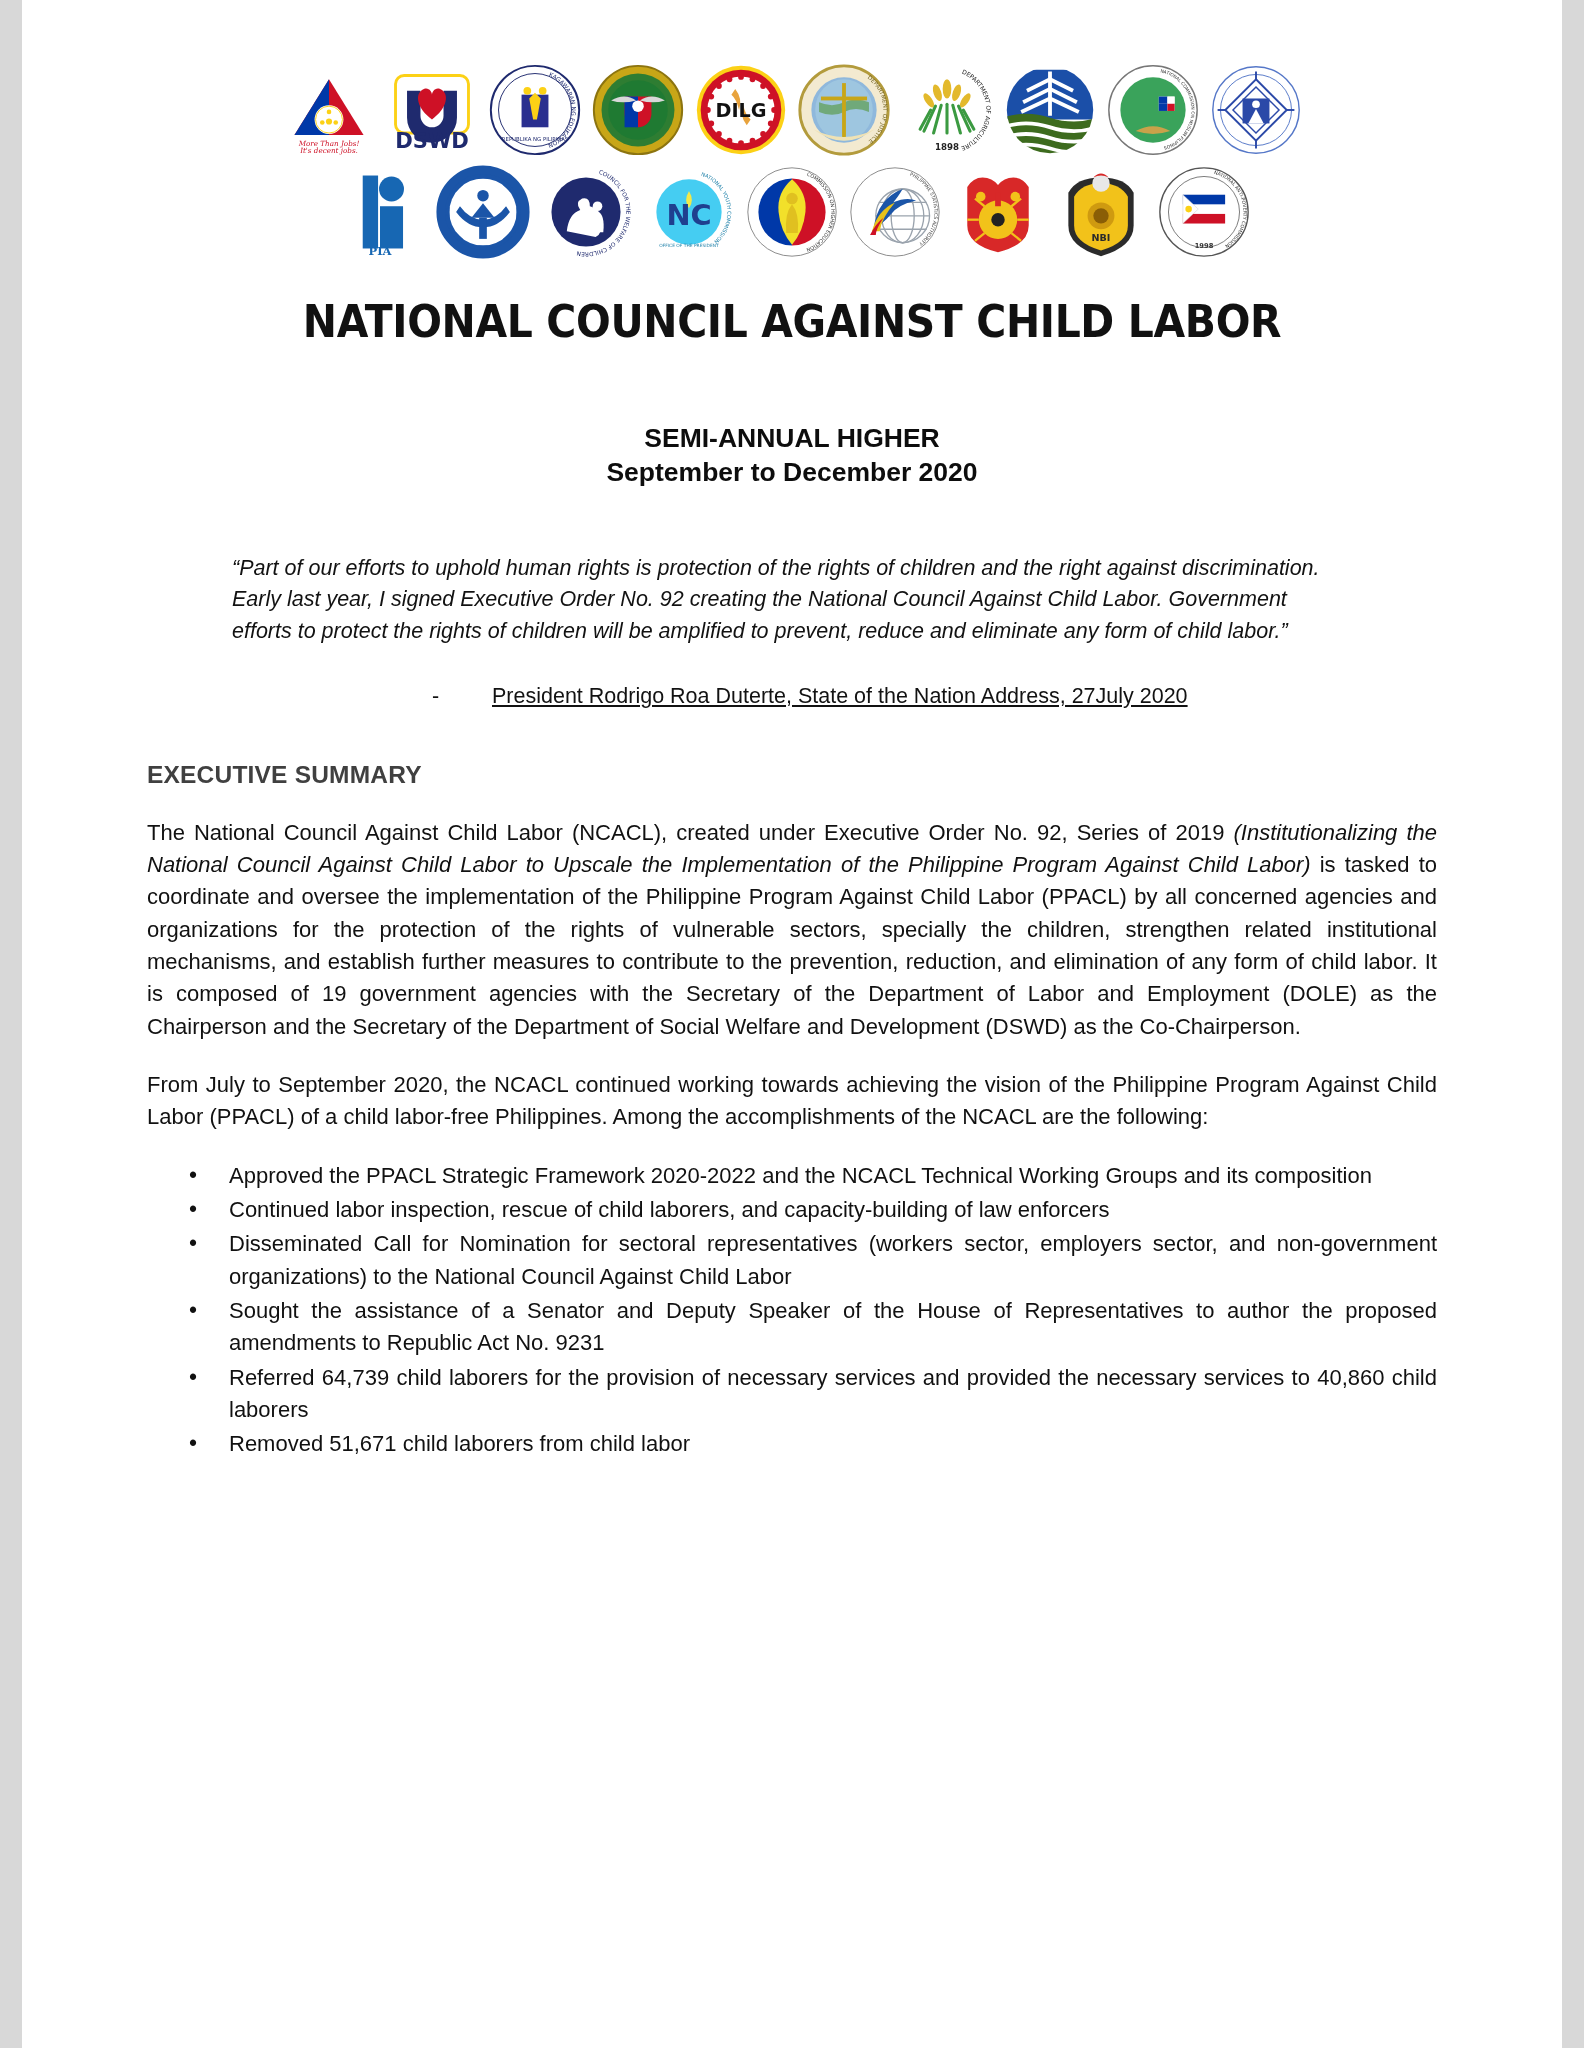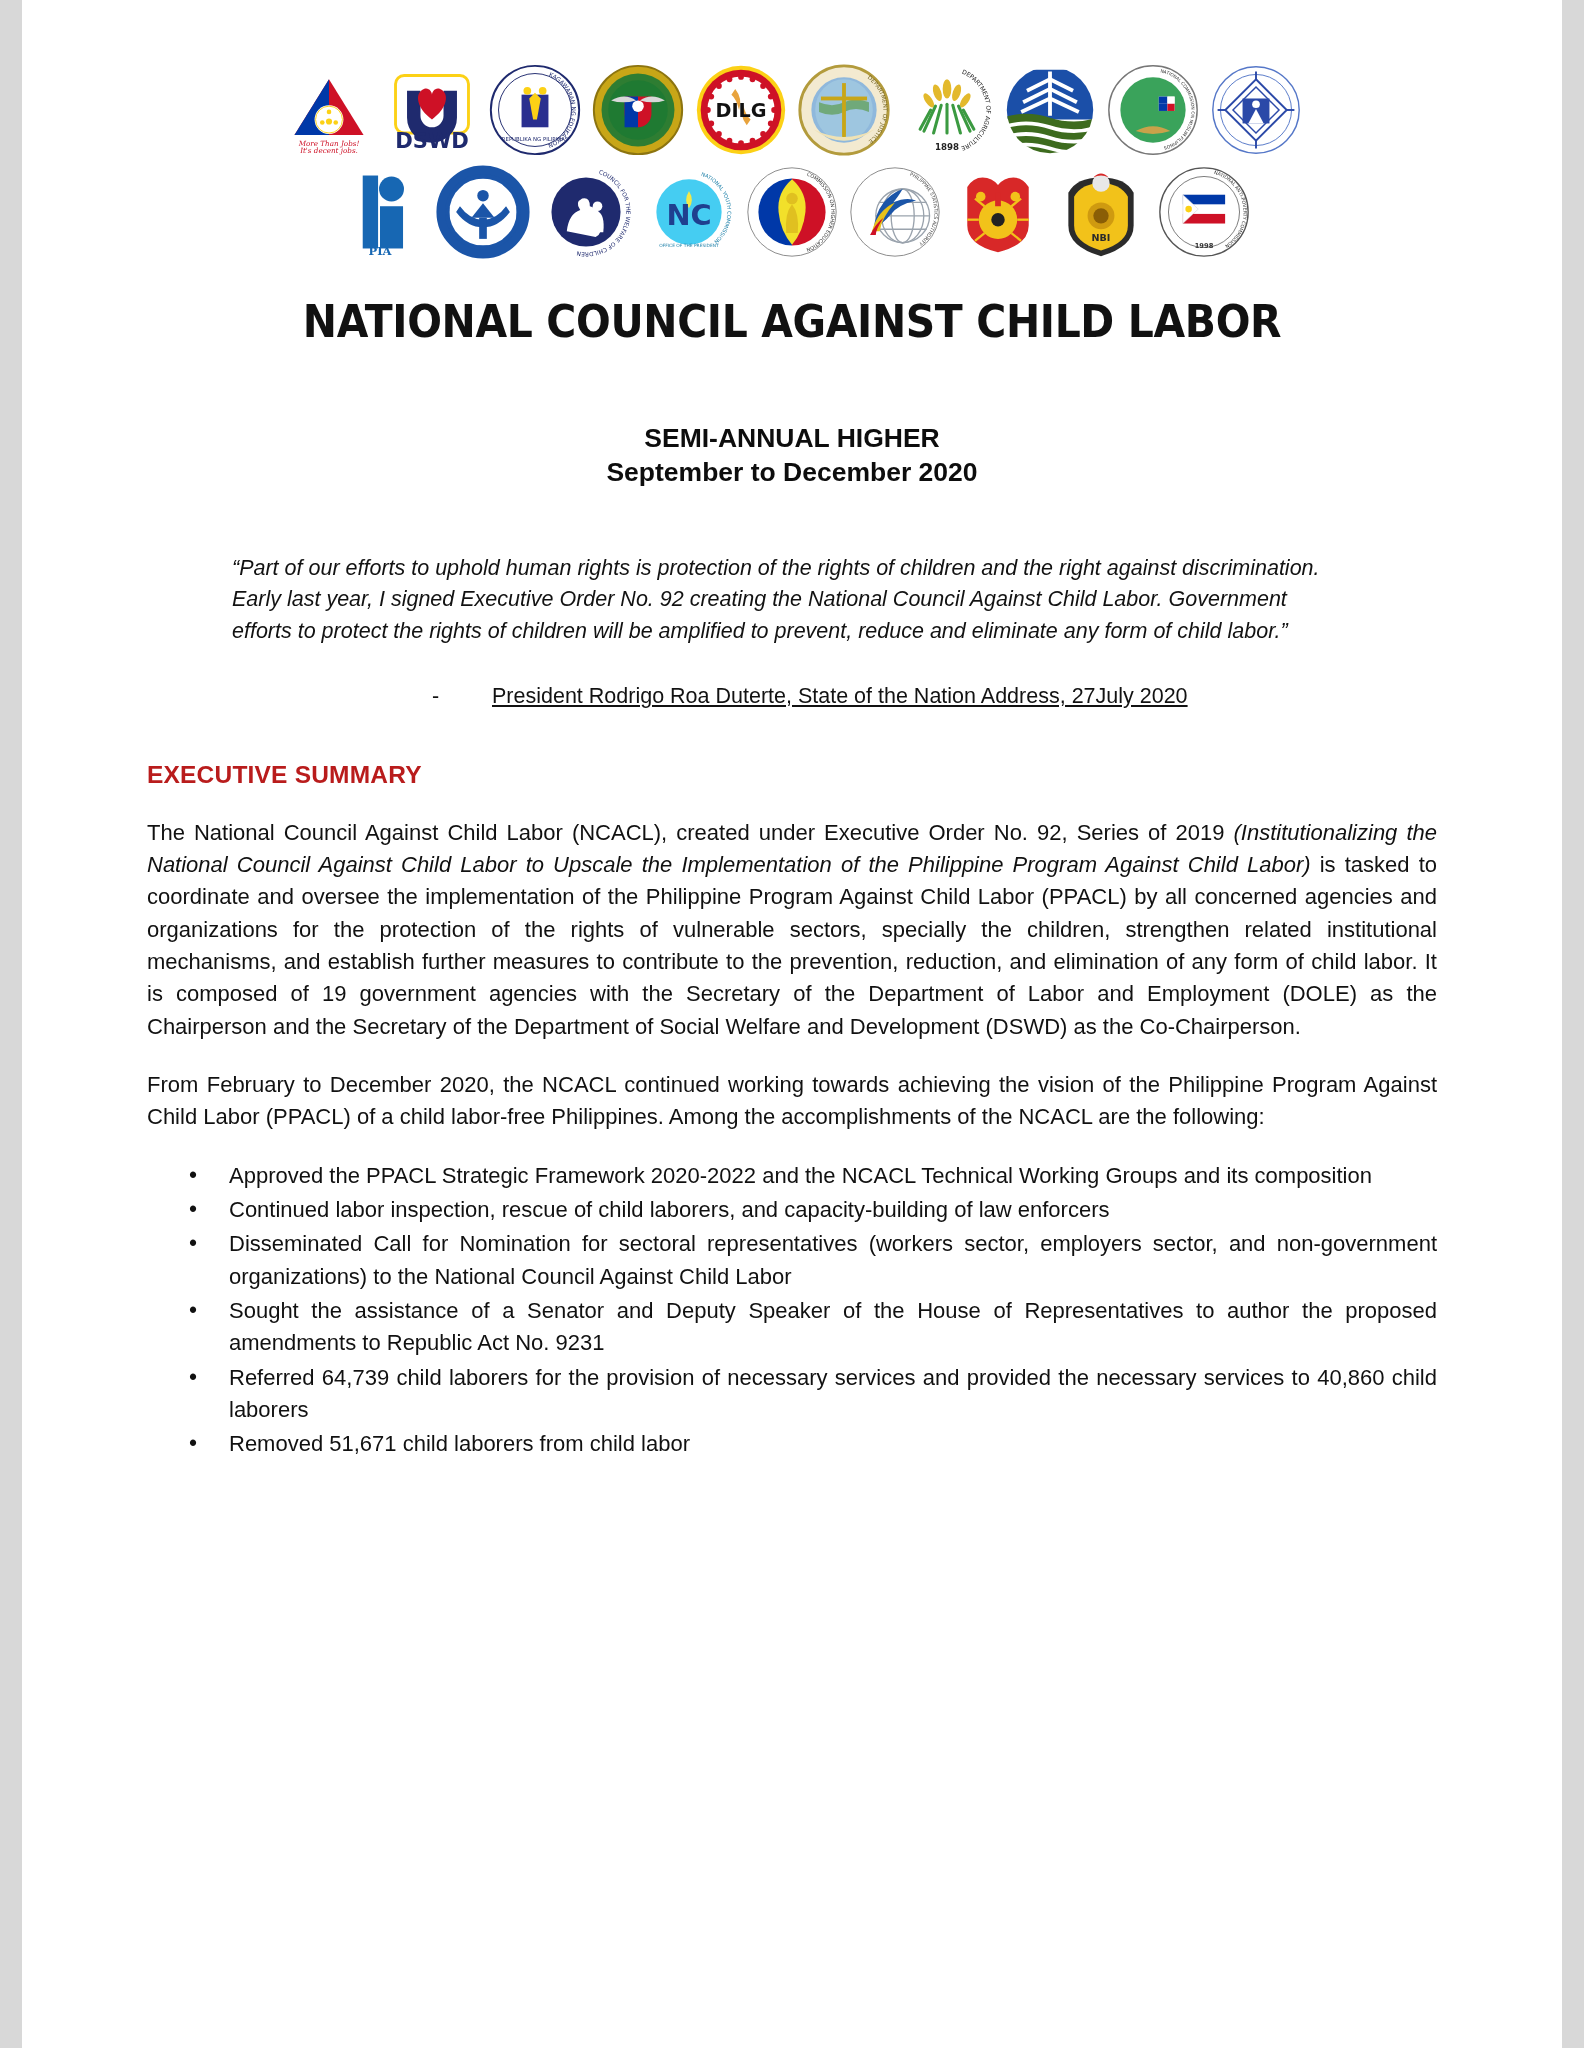--- a/index.html
+++ b/index.html
@@ -107,21 +107,21 @@
 
   
   .body-wrap {
     width: 1290px;
     margin: 0 auto;
     padding-top: 52px;
   }
   .section-head {
     font-weight: bold;
     font-size: 24.5px;
-    color: #b91c1c;
+    color: #404040;
     letter-spacing: 0.2px;
     margin-bottom: 28px;
   }
   p.body-par {
     font-size: 22px;
     line-height: 1.47;
     color: #111;
     text-align: justify;
     margin: 0 0 26px 0;
   }
@@ -530,21 +530,21 @@
     <div class="attribution">
       <span class="dash">-</span>
       <span class="who">President Rodrigo Roa Duterte, State of the Nation Address, 27July 2020</span>
     </div>
 
     <div class="body-wrap">
       <div class="section-head">EXECUTIVE SUMMARY</div>
 
       <p class="body-par"><span>The National Council Against Child Labor (NCACL), created under Executive Order No. 92, Series of 2019 </span><em>(Institutionalizing the National Council Against Child Labor to Upscale the Implementation of the Philippine Program Against Child Labor)</em><span> is tasked to coordinate and oversee the implementation of the Philippine Program Against Child Labor (PPACL) by all concerned agencies and organizations for the protection of the rights of vulnerable sectors, specially the children, strengthen related institutional mechanisms, and establish further measures to contribute to the prevention, reduction, and elimination of any form of child labor. It is composed of 19 government agencies with the Secretary of the Department of Labor and Employment (DOLE) as the Chairperson and the Secretary of the Department of Social Welfare and Development (DSWD) as the Co-Chairperson.</span></p>
 
-      <p class="body-par">From February to December 2020, the NCACL continued working towards achieving the vision of the Philippine Program Against Child Labor (PPACL) of a child labor-free Philippines. Among the accomplishments of the NCACL are the following:</p>
+      <p class="body-par">From July to September 2020, the NCACL continued working towards achieving the vision of the Philippine Program Against Child Labor (PPACL) of a child labor-free Philippines. Among the accomplishments of the NCACL are the following:</p>
 
       <ul class="accomp">
         <li>Approved the PPACL Strategic Framework 2020-2022 and the NCACL Technical Working Groups and its composition</li>
         <li>Continued labor inspection, rescue of child laborers, and capacity-building of law enforcers</li>
         <li>Disseminated Call for Nomination for sectoral representatives (workers sector, employers sector, and non-government organizations) to the National Council Against Child Labor</li>
         <li>Sought the assistance of a Senator and Deputy Speaker of the House of Representatives to author the proposed amendments to Republic Act No. 9231</li>
         <li>Referred 64,739 child laborers for the provision of necessary services and provided the necessary services to 40,860 child laborers</li>
         <li>Removed 51,671 child laborers from child labor</li>
       </ul>
     </div>

